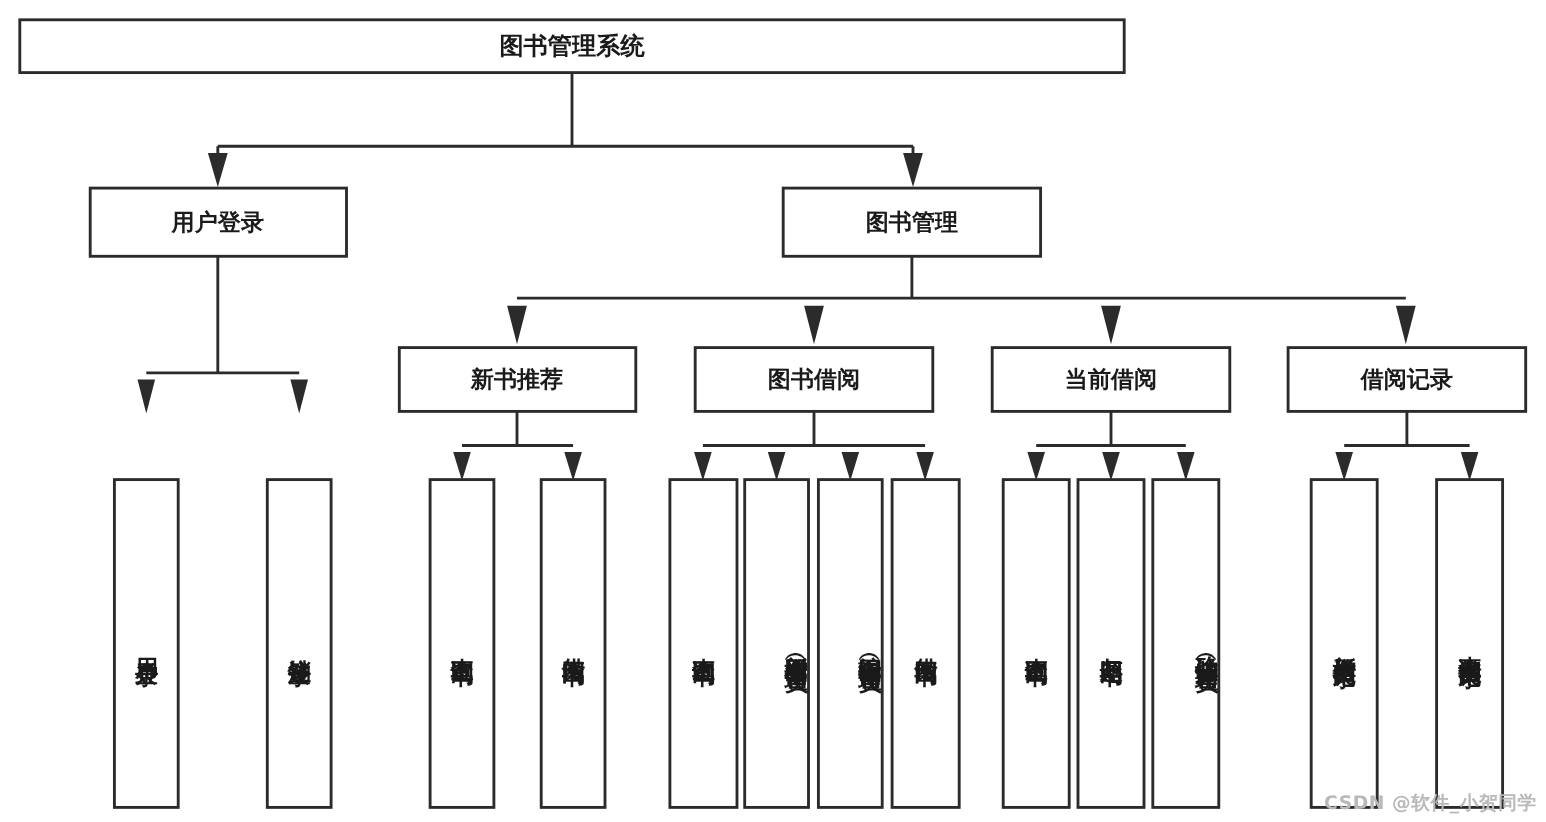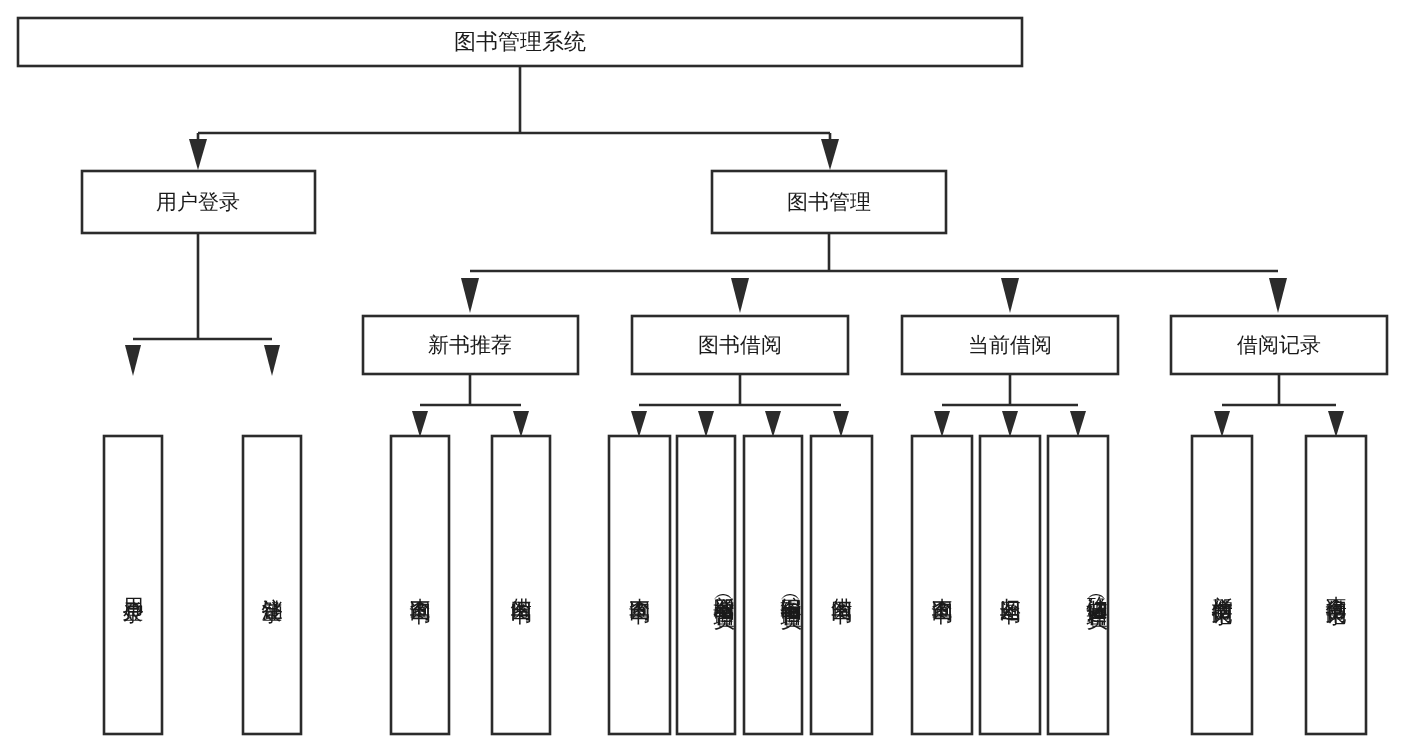--- a/index.html
+++ b/index.html
@@ -11,20 +11,21 @@
     width: 1405px;
     height: 747px;
     font-family: "DejaVu Sans", "Liberation Sans", sans-serif;
     overflow: hidden;
     position: relative;
   }
   #diagram-root {
     position: relative;
     width: 1405px;
     height: 747px;
+    font-weight: bold;
   }
   svg#flow {
     position: absolute;
     top: 0;
     left: 0;
     width: 1405px;
     height: 747px;
     display: block;
   }
   .node-box {
@@ -194,14 +195,15 @@
   <div class="leaf-label" style="left:744px; top:436px; width:58px; height:298px; display:flex; align-items:flex-start; justify-content:center; padding-top:6px; box-sizing:border-box;">编辑图书（管理员）</div>
   <div class="leaf-label" style="left:811px; top:436px; width:61px; height:298px; display:flex; align-items:center; justify-content:center;">借阅图书</div>
 
   <div class="leaf-label" style="left:912px; top:436px; width:60px; height:298px; display:flex; align-items:center; justify-content:center;">查询图书</div>
   <div class="leaf-label" style="left:980px; top:436px; width:60px; height:298px; display:flex; align-items:center; justify-content:center;">归还图书</div>
   <div class="leaf-label" style="left:1048px; top:436px; width:60px; height:298px; display:flex; align-items:flex-start; justify-content:center; padding-top:6px; box-sizing:border-box;">确认归还（管理员）</div>
 
   <div class="leaf-label" style="left:1192px; top:436px; width:60px; height:298px; display:flex; align-items:center; justify-content:center;">新增借阅记录</div>
   <div class="leaf-label" style="left:1306px; top:436px; width:60px; height:298px; display:flex; align-items:center; justify-content:center;">查询借阅记录</div>
 
+  <div class="watermark">CSDN @软件_小贺同学</div>
 
 </div>
 
 </body></html>

